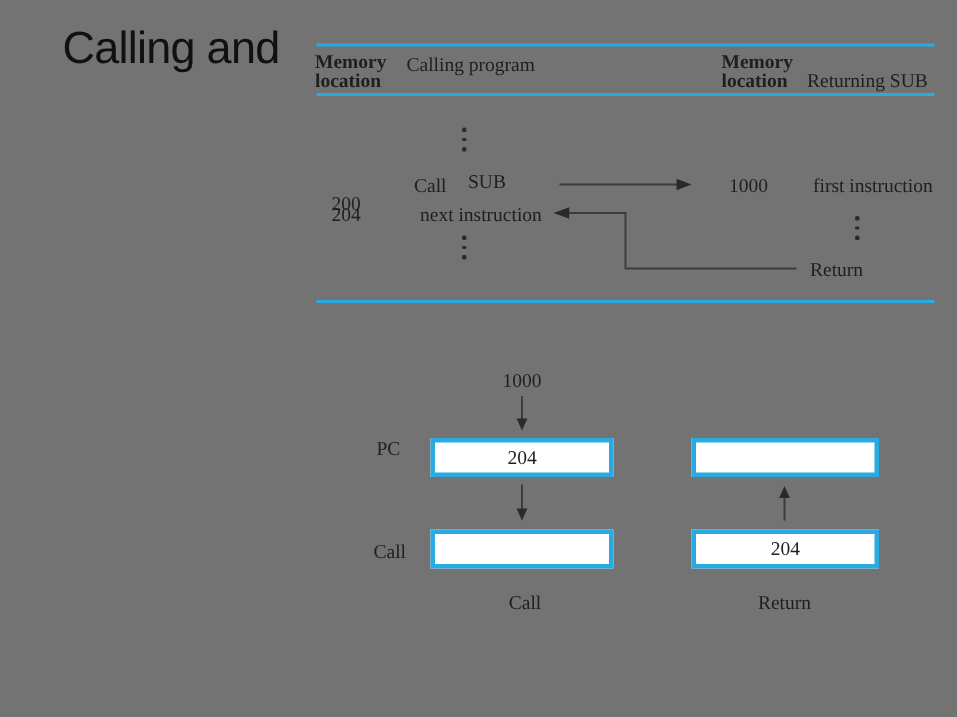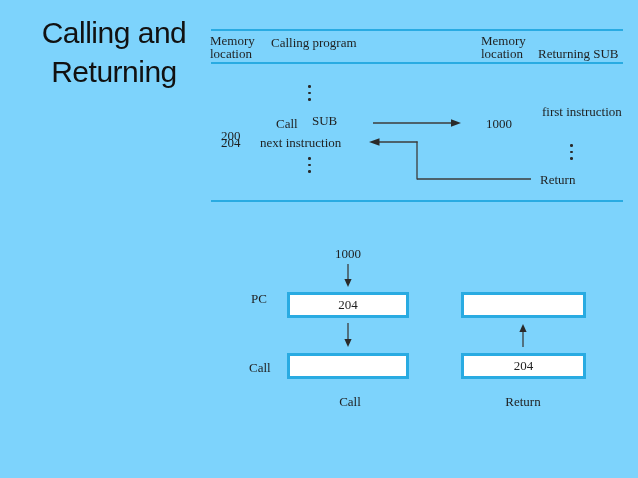--- a/index.html
+++ b/index.html
@@ -1,44 +1,43 @@
 <!DOCTYPE html>
 <html><head>
 <meta charset="utf-8">
 <style>
   html,body{margin:0;padding:0;background:#fff;}
-  .canvas{position:relative;width:638px;height:478px;background:#7dd3fc;overflow:hidden;
+  .canvas{position:relative;width:638px;height:478px;background:#737373;overflow:hidden;
           font-family:"Liberation Serif",serif;color:#1f1f1f;}
   
   .title{position:absolute;left:8px;top:13px;width:212px;text-align:center;
          font-family:"Liberation Sans",sans-serif;font-size:30px;line-height:39px;
          color:#111;letter-spacing:-0.5px;}
   
   .rule{position:absolute;left:211px;width:412px;height:2px;background:#29ABE2;}
   
   .t{position:absolute;font-size:13px;line-height:13px;white-space:nowrap;}
-  .hdr2{line-height:12.5px;}
+  .hdr2{line-height:12.5px;font-weight:bold;}
   
   .vdots{position:absolute;display:flex;flex-direction:column;gap:4px;}
   .vdots i{width:2.5px;height:2.5px;background:#2a2a2a;border-radius:50%;}
   
   .reg-box{position:absolute;height:26px;border:3px solid #29ABE2;background:#fff;
            box-sizing:border-box;display:flex;align-items:center;justify-content:center;
            font-size:13px;}
   .overlay{position:absolute;left:0;top:0;pointer-events:none;}
   .ctr{text-align:center;}
 </style>
 </head>
 <body>
 
 <div class="canvas">
 
   <div class="title">
     <div>Calling and</div>
-    <div>Returning</div>
   </div>
 
   <div class="rule" style="top:29px"></div>
   <div class="rule" style="top:62px"></div>
   <div class="rule" style="top:200px"></div>
 
   <div class="t hdr2" style="left:210px;top:35px">
     <div>Memory</div>
     <div>location</div>
   </div>
@@ -53,24 +52,24 @@
   <div class="vdots" style="left:308px;top:85px">
       <i></i>
       <i></i>
       <i></i>
     </div>
 
   <div class="t" style="left:221px;top:129px">200</div>
   <div class="t" style="left:276px;top:117px">Call</div>
   <div class="t" style="left:312px;top:114px">SUB</div>
   <div class="t" style="left:486px;top:117px">1000</div>
-  <div class="t" style="left:542px;top:105px">first instruction</div>
+  <div class="t" style="left:542px;top:117px">first instruction</div>
 
   <div class="t" style="left:221px;top:136px">204</div>
-  <div class="t" style="left:260px;top:136px">next instruction</div>
+  <div class="t" style="left:280px;top:136px">next instruction</div>
 
   <div class="vdots" style="left:308px;top:157px">
       <i></i>
       <i></i>
       <i></i>
     </div>
 
   <div class="vdots" style="left:570px;top:144px">
       <i></i>
       <i></i>

